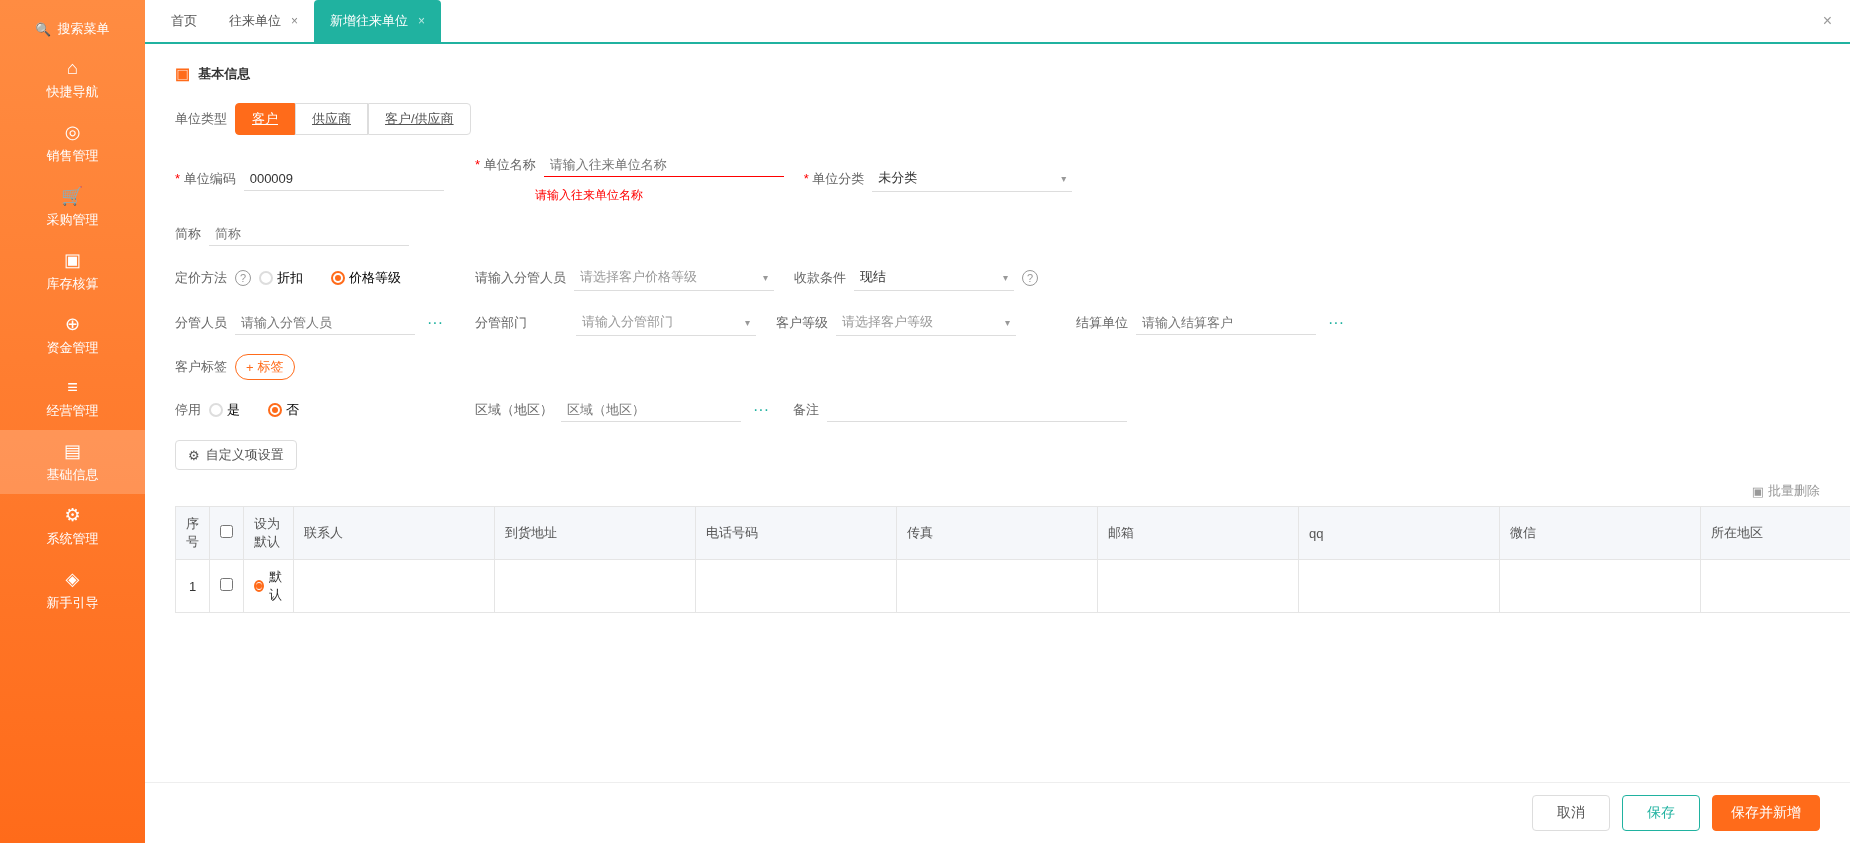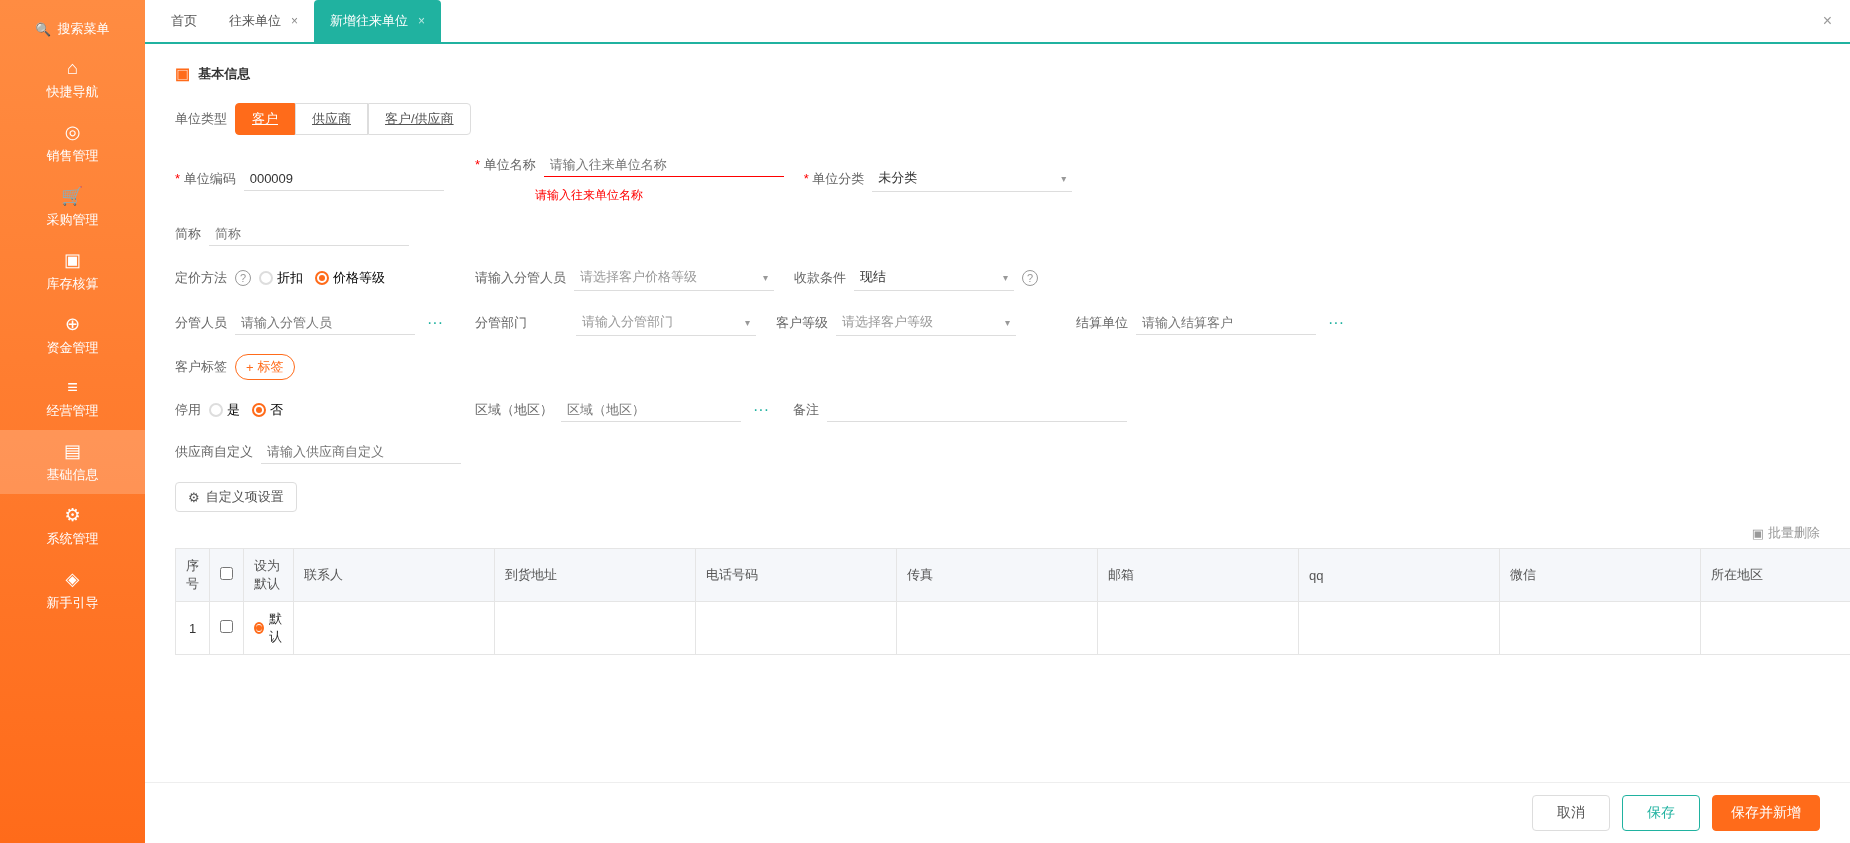--- a/index.html
+++ b/index.html
@@ -185,21 +185,21 @@
     }
     .unit-type-btn.active {
       background: #ff6b1a;
       color: white;
       border-color: #ff6b1a;
     }
     .unit-type-btn:first-child { border-radius: 4px 0 0 4px; }
     .unit-type-btn:last-child { border-radius: 0 4px 4px 0; }
 
     
-    .radio-group { display: flex; align-items: center; gap: 12px; }
+    .radio-group { display: flex; align-items: center; gap: 28px; }
     .radio-item { display: flex; align-items: center; gap: 4px; cursor: pointer; }
     .radio-circle {
       width: 14px; height: 14px;
       border-radius: 50%;
       border: 2px solid #ddd;
       display: flex; align-items: center; justify-content: center;
     }
     .radio-circle.checked { border-color: #ff6b1a; }
     .radio-circle.checked::after {
       content: '';
@@ -525,26 +525,20 @@
         <span class="form-label">区域（地区）</span>
         <input class="form-input" type="text" style="width: 180px;" placeholder="区域（地区）">
         <span class="more-btn">···</span>
       </div>
       <div class="form-group">
         <span class="form-label">备注</span>
         <input class="form-input" type="text" style="width: 300px;">
       </div>
     </div>
 
-    <div class="form-row">
-      <div class="form-group">
-        <span class="form-label">供应商自定义</span>
-        <input class="form-input" type="text" style="width: 200px;" placeholder="请输入供应商自定义">
-      </div>
-    </div>
 
     <button class="custom-settings-btn">
       <span>⚙</span>
       <span>自定义项设置</span>
     </button>
 
     <div class="batch-delete">
       <span>▣</span>
       <span>批量删除</span>
     </div>

